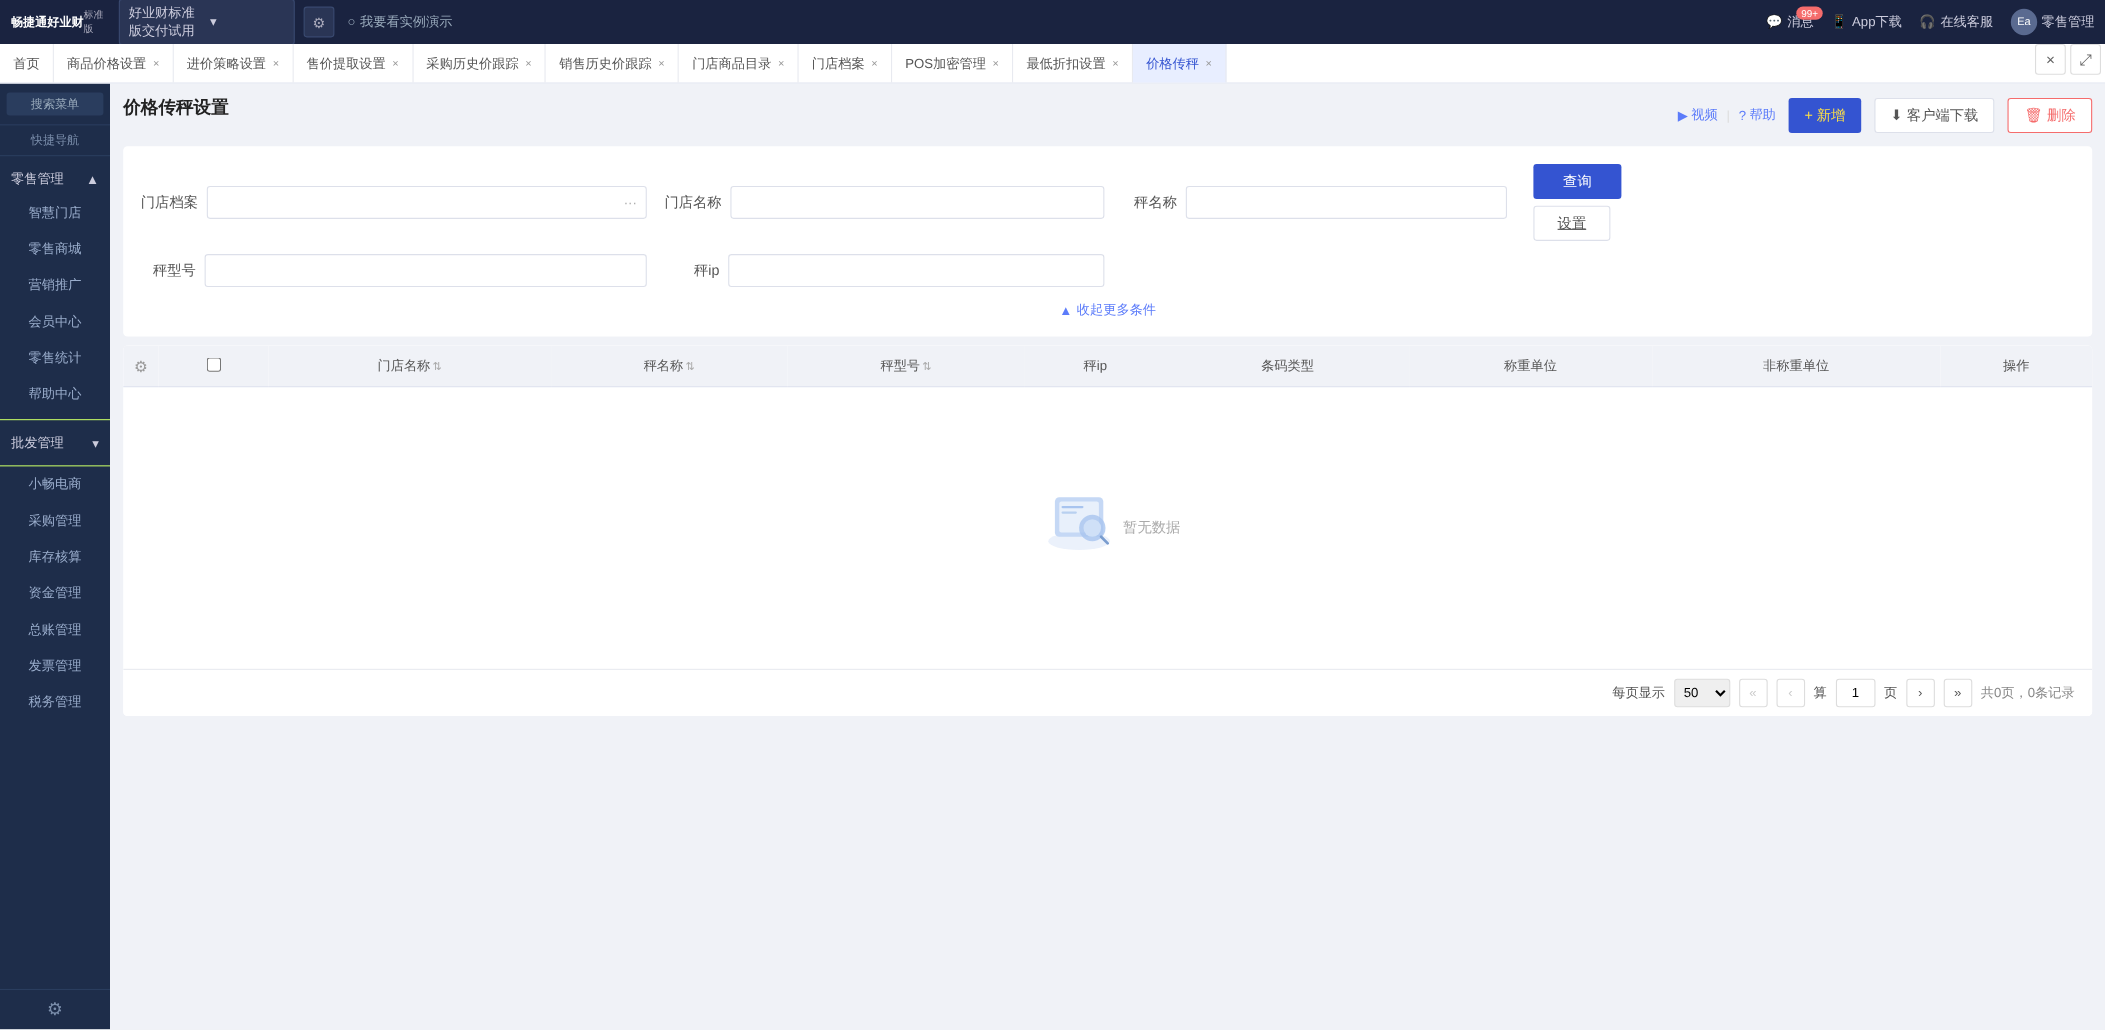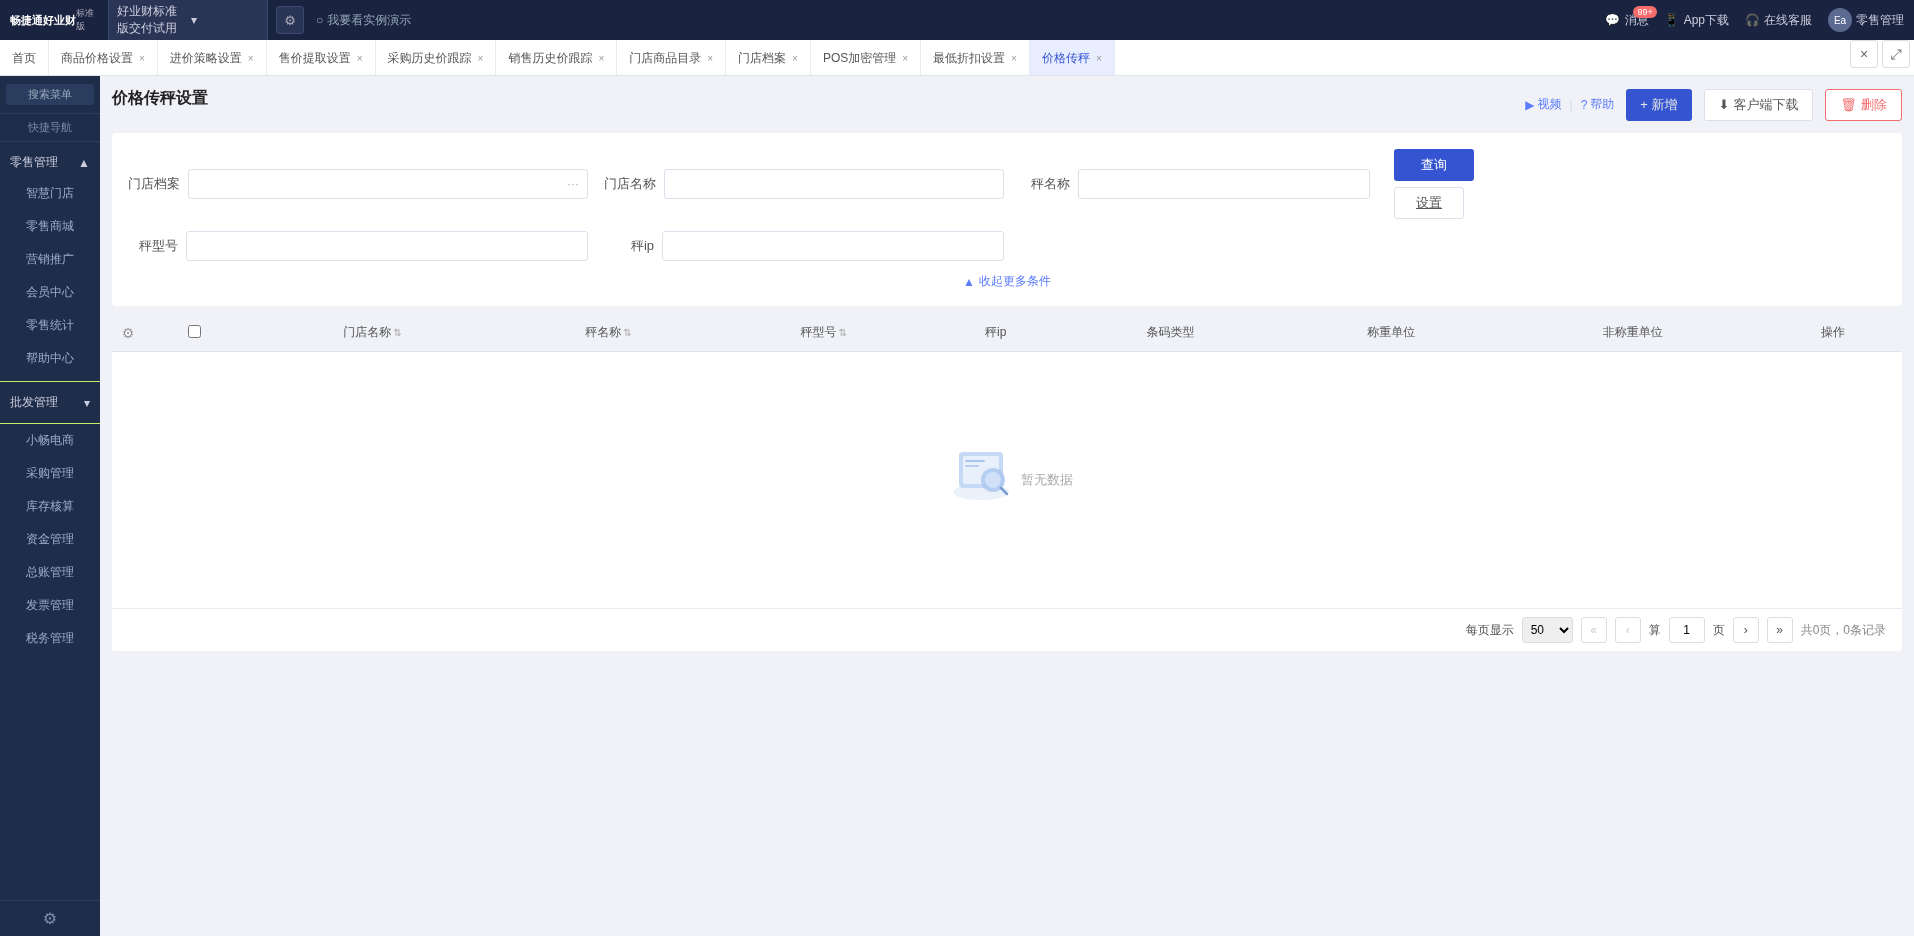--- a/index.html
+++ b/index.html
@@ -46,21 +46,21 @@
     .content { flex: 1; overflow-y: auto; background: #f0f2f7; padding: 12px; }
     .page-title { font-size: 16px; font-weight: 600; color: #222; margin-bottom: 12px; }
     .filter-area { background: #fff; border-radius: 4px; padding: 16px; margin-bottom: 8px; }
     .filter-row { display: flex; align-items: center; gap: 16px; margin-bottom: 12px; }
     .filter-item { display: flex; align-items: center; gap: 8px; flex: 1; }
     .filter-label { color: #555; font-size: 13px; white-space: nowrap; min-width: 50px; text-align: right; }
     .filter-input { flex: 1; height: 30px; border: 1px solid #dde0ea; border-radius: 3px; padding: 0 8px; font-size: 12px; color: #333; background: #fff; }
     .filter-input-ellipsis { flex: 1; height: 30px; border: 1px solid #dde0ea; border-radius: 3px; padding: 0 8px; font-size: 12px; color: #333; background: #fff; display: flex; align-items: center; justify-content: flex-end; gap: 4px; cursor: pointer; }
     .collapse-btn { display: flex; align-items: center; justify-content: center; gap: 4px; color: #5c7cfa; font-size: 12px; cursor: pointer; margin-top: 4px; }
     .btn { height: 32px; padding: 0 14px; border-radius: 3px; font-size: 13px; cursor: pointer; display: flex; align-items: center; gap: 4px; border: none; }
-    .btn-primary { background: #3454d1; color: #e5e5e5; }
+    .btn-primary { background: #3454d1; color: #fde047; }
     .btn-default { background: #fff; color: #555; border: 1px solid #dde0ea; }
     .btn-danger { background: #fff; color: #f56c6c; border: 1px solid #f56c6c; }
     .btn-query { background: #3454d1; color: #fff; width: 80px; height: 32px; border-radius: 3px; font-size: 13px; cursor: pointer; border: none; }
     .btn-set { background: #fff; color: #555; border: 1px solid #dde0ea; width: 70px; height: 32px; border-radius: 3px; font-size: 13px; cursor: pointer; text-decoration: underline; }
     .help-area { display: flex; align-items: center; gap: 8px; color: #5c7cfa; font-size: 12px; margin-left: 4px; }
     .help-sep { color: #ddd; }
 
     
     .table-container { background: #fff; border-radius: 4px; overflow: hidden; }
     .table { width: 100%; border-collapse: collapse; }

